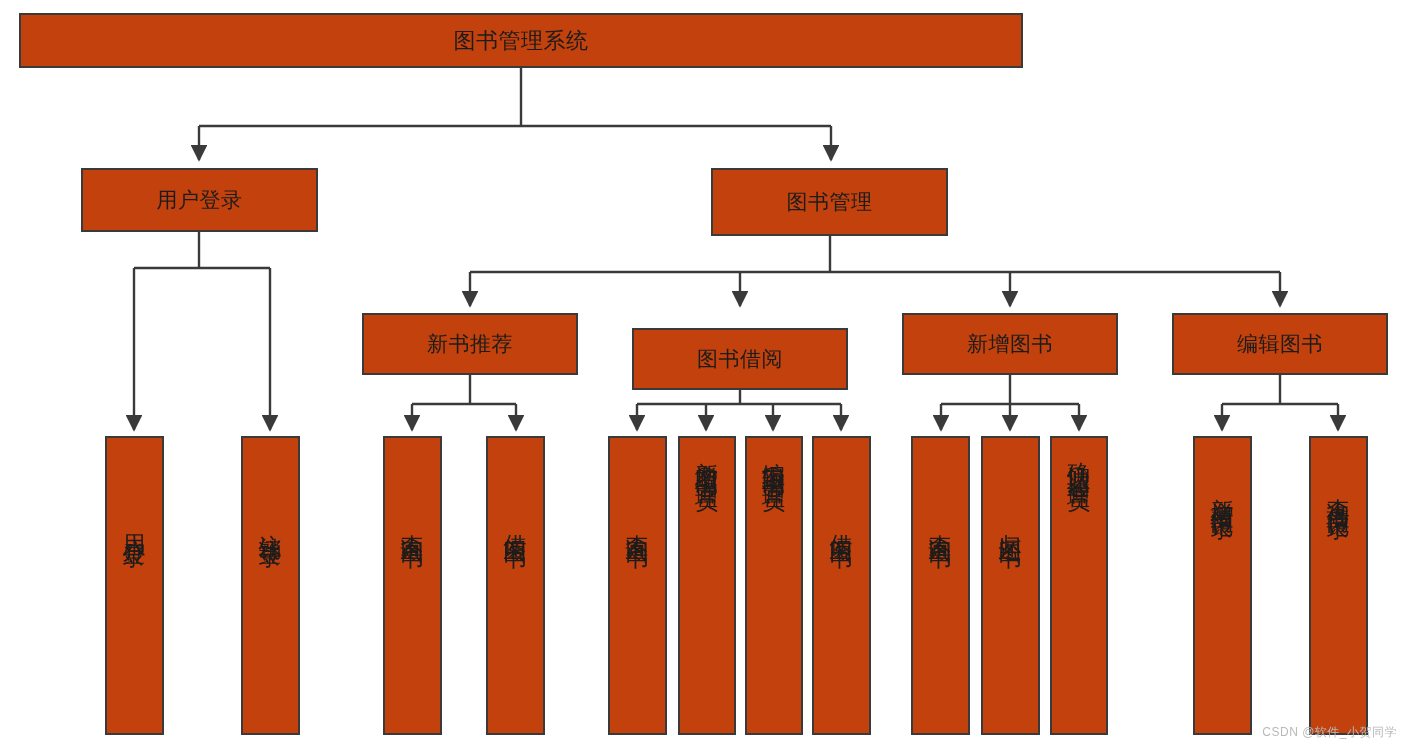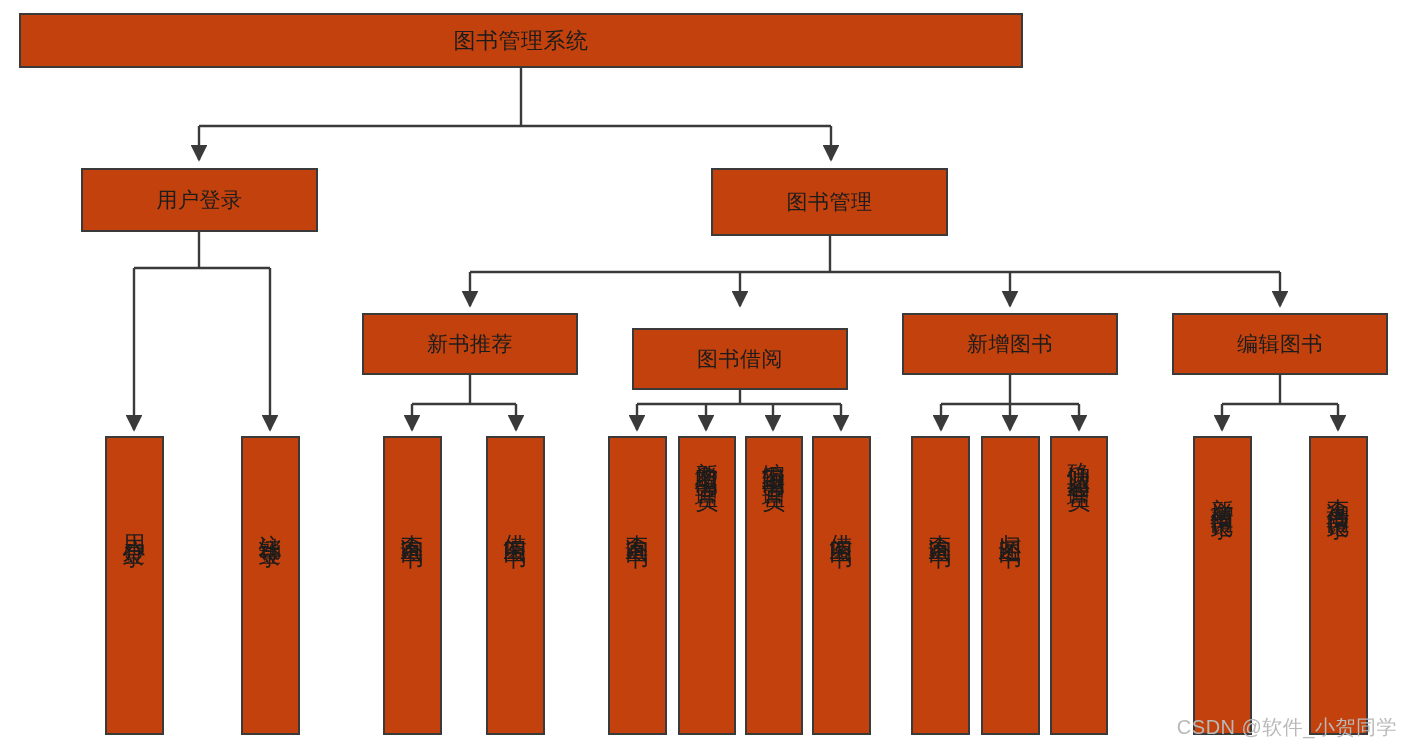--- a/index.html
+++ b/index.html
@@ -49,21 +49,21 @@
     white-space:nowrap;
   }
   .node.vert.mid .label{
     
   }
 
   .watermark{
     position:absolute;
     right:8px;
     bottom:6px;
-    font-size:20px;
+    font-size:12px;
     color:#b9b9b9;
     white-space:nowrap;
     pointer-events:none;
     letter-spacing:0.5px;
   }
 </style>
 </head>
 <body>
 
 <div id="diagram-root">

